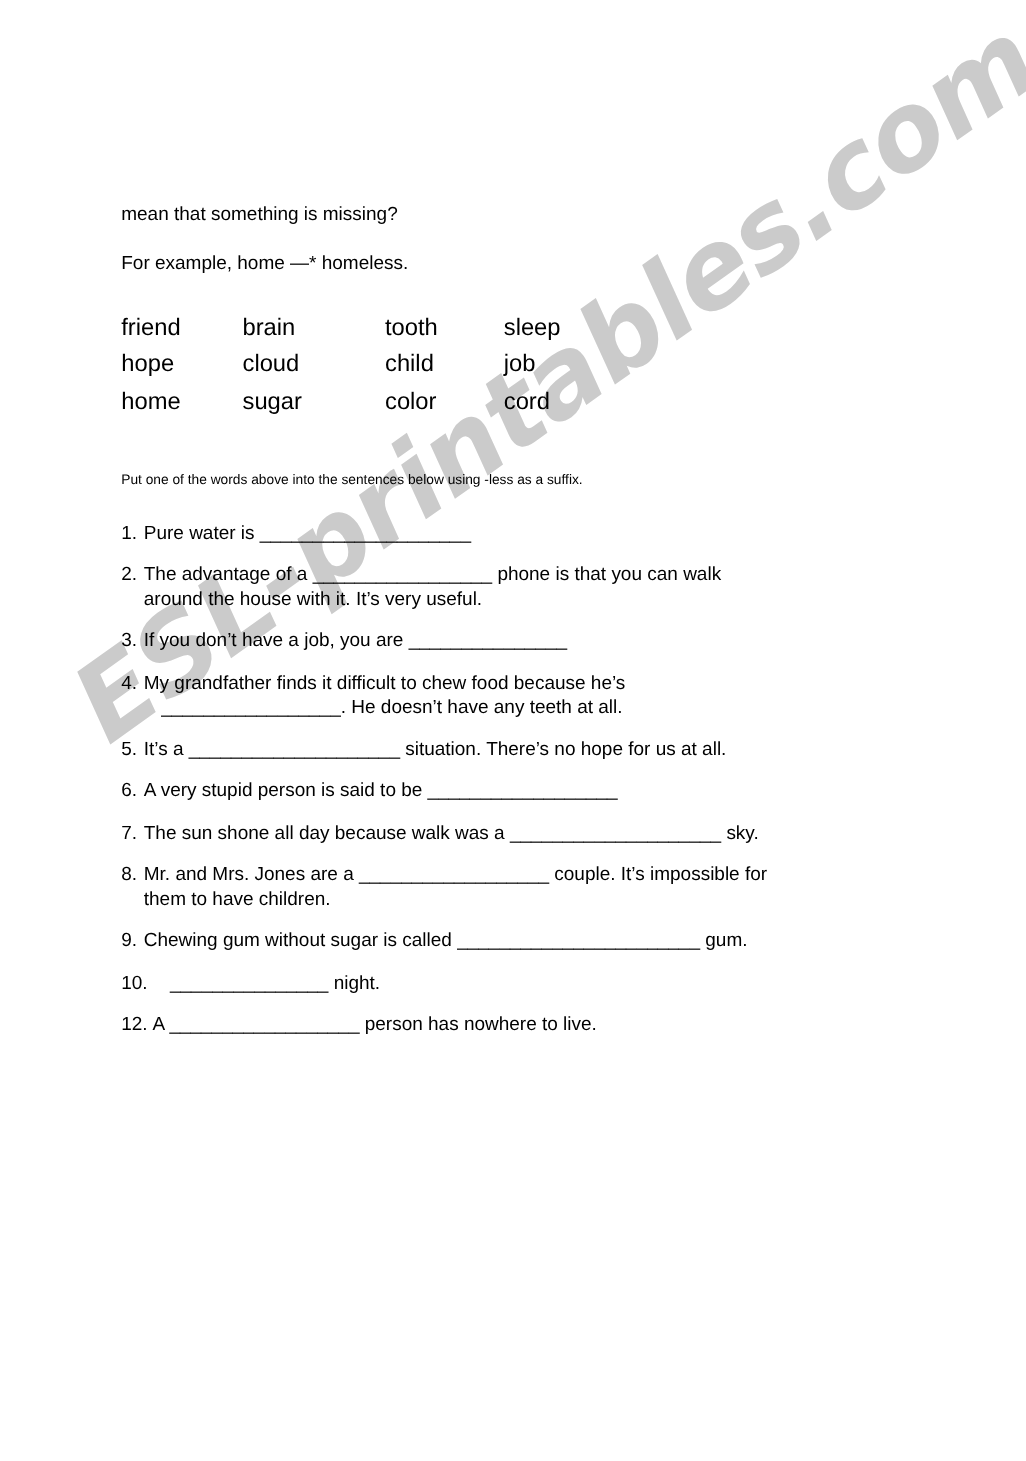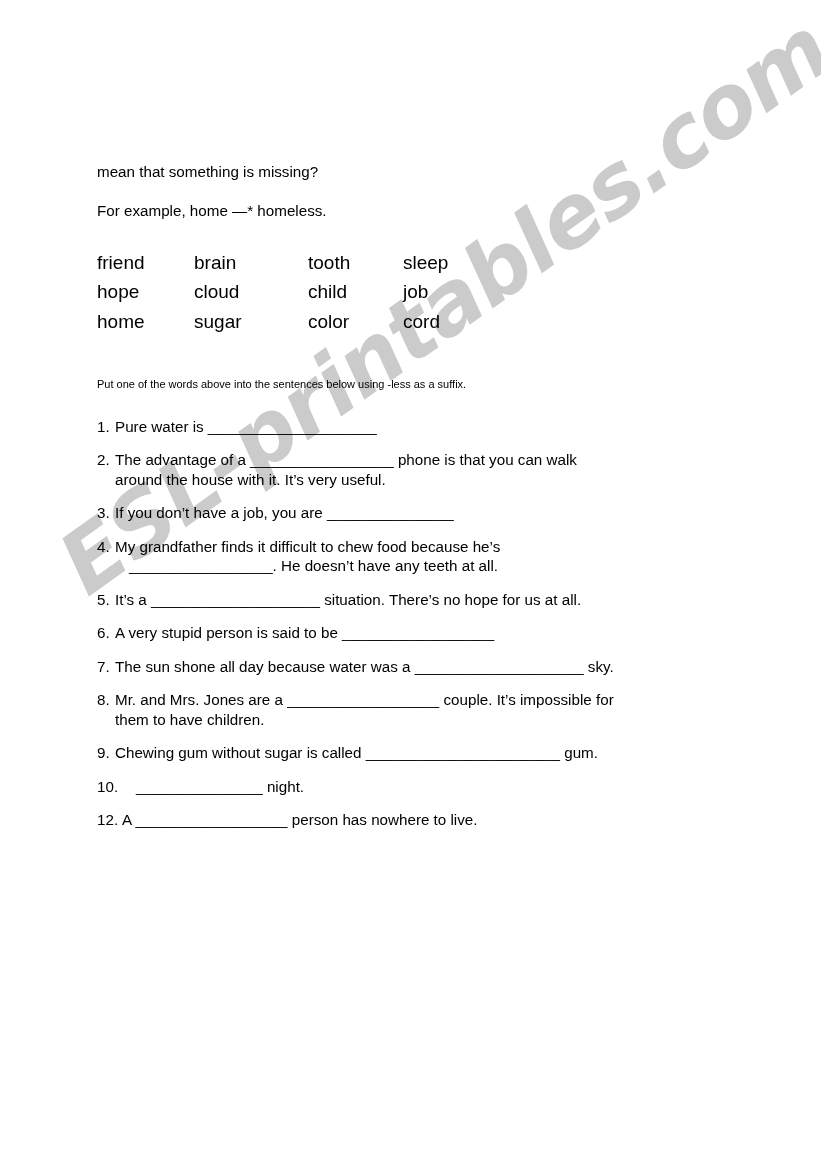--- a/index.html
+++ b/index.html
@@ -184,21 +184,21 @@
         <span class="item-body">It’s a ____________________ situation. There’s no hope for us at all.</span>
       </div>
 
       <div class="item">
         <span class="item-num">6.</span>
         <span class="item-body">A very stupid person is said to be __________________</span>
       </div>
 
       <div class="item">
         <span class="item-num">7.</span>
-        <span class="item-body">The sun shone all day because water was a ____________________ sky.</span>
+        <span class="item-body">The sun shone all day because walk was a ____________________ sky.</span>
       </div>
 
       <div class="item">
         <span class="item-num">8.</span>
         <span class="item-body">Mr. and Mrs. Jones are a __________________ couple. It’s impossible for</span>
         <span class="item-line2">them to have children.</span>
       </div>
 
       <div class="item">
         <span class="item-num">9.</span>

